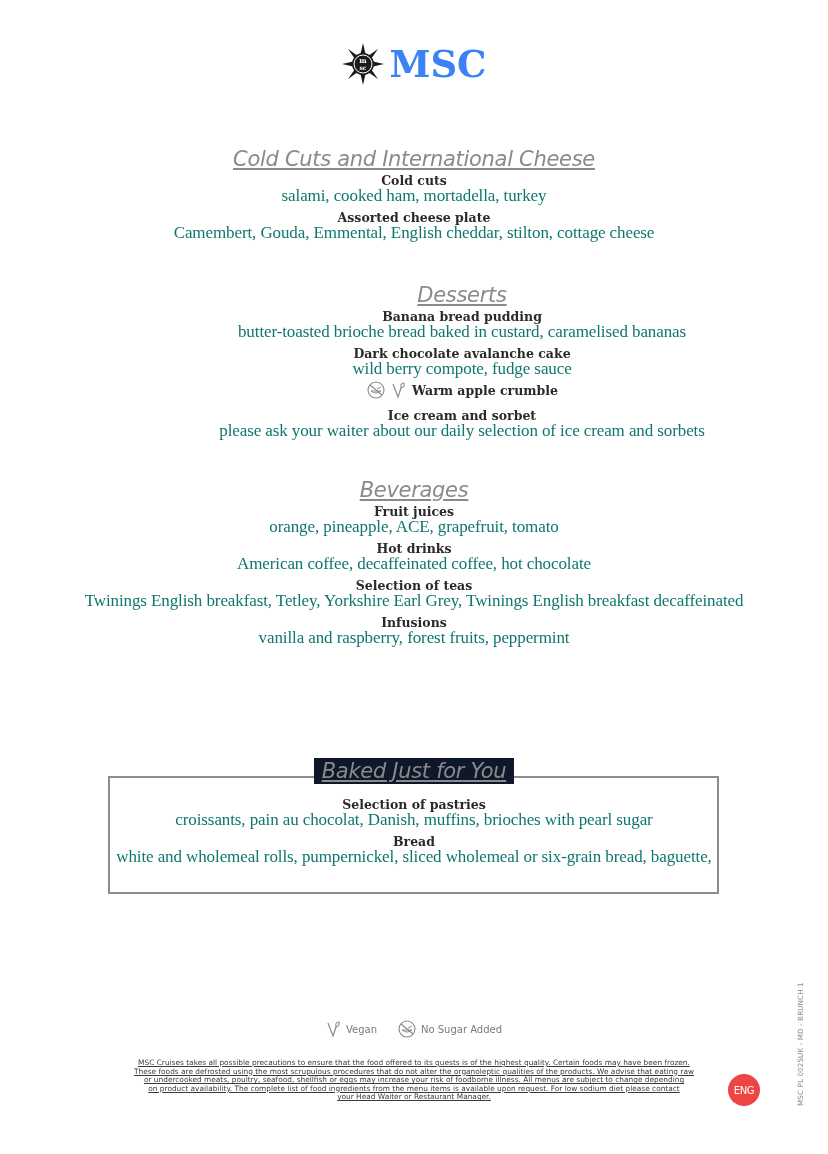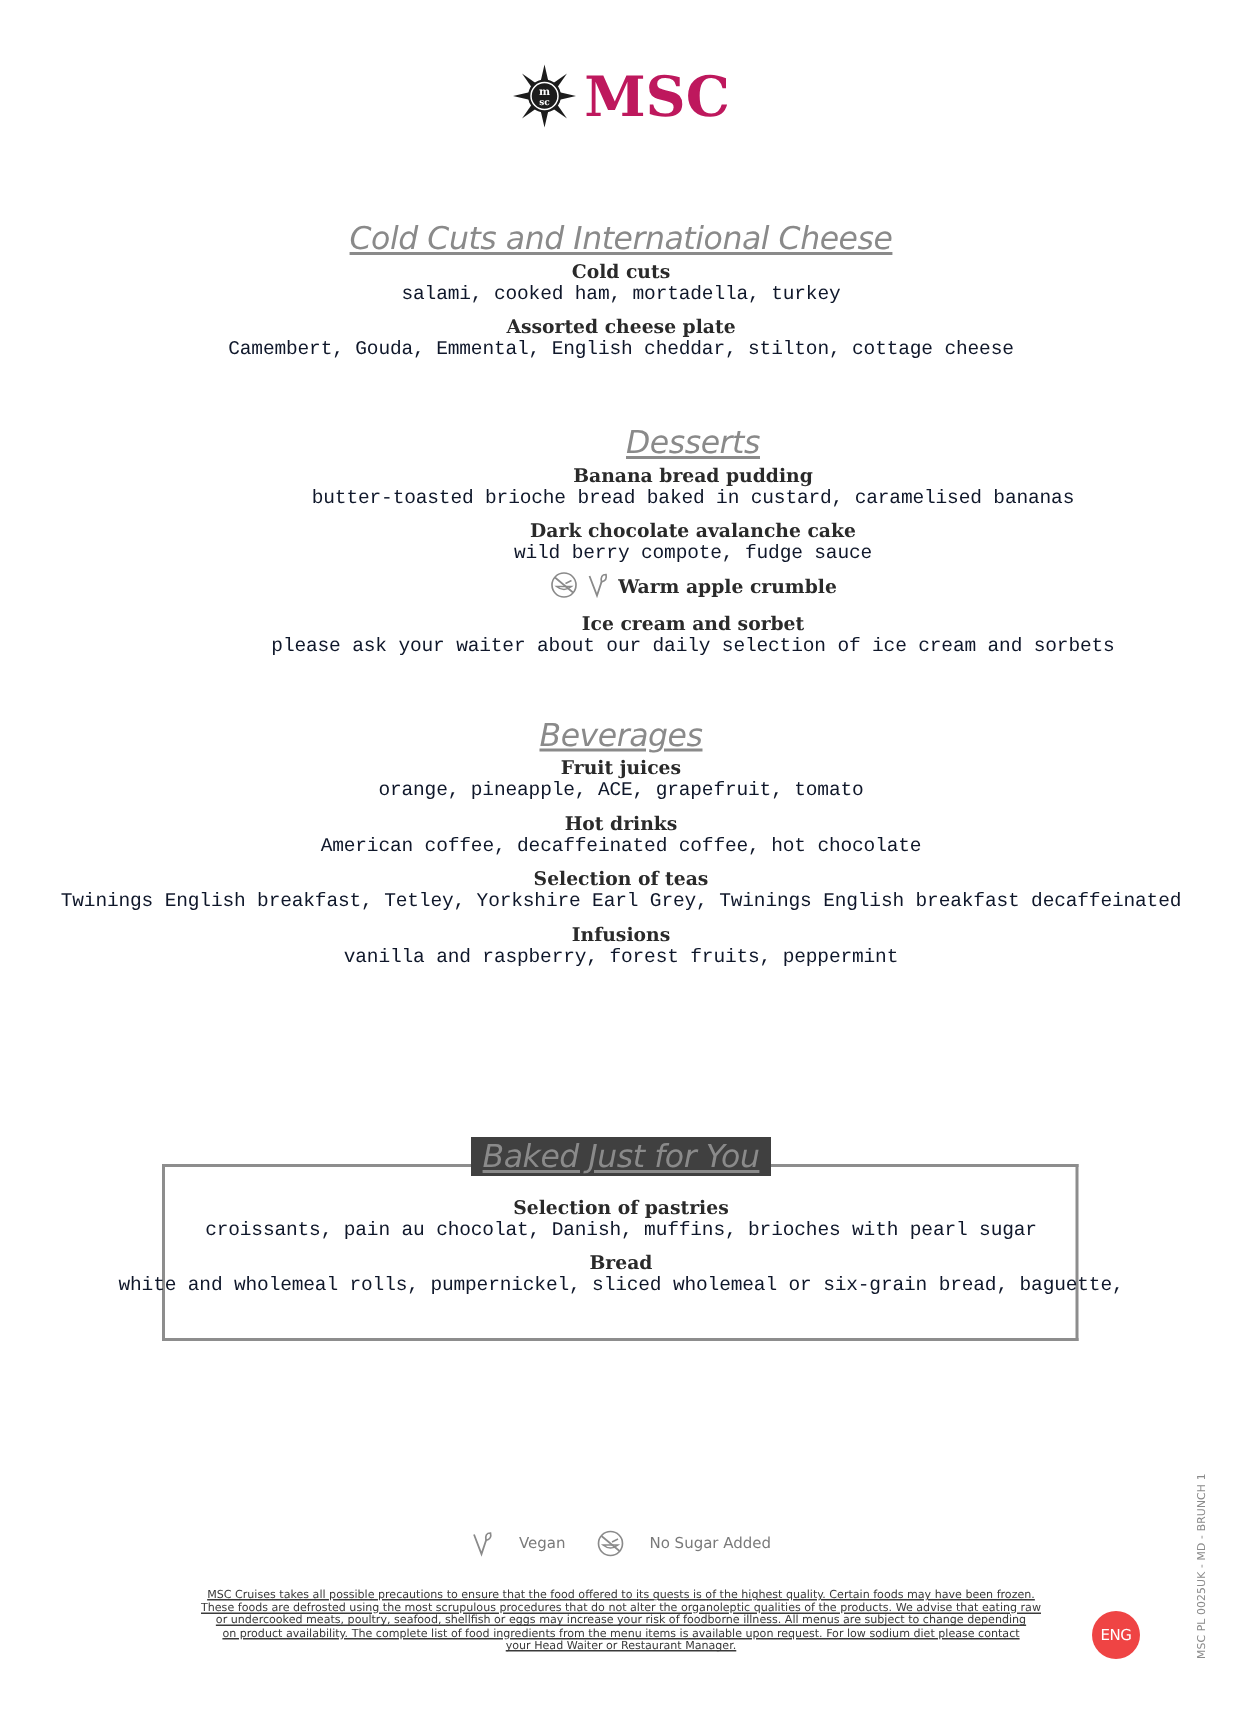--- a/index.html
+++ b/index.html
@@ -1,43 +1,43 @@
 <!DOCTYPE html>
 <html><head>
 <meta charset="utf-8">
 <style>
   * { box-sizing: border-box; margin: 0; padding: 0; }
   html, body { width: 828px; height: 1154px; background: #ffffff; overflow: hidden; }
   body { position: relative; font-family: "DejaVu Sans", sans-serif; color: #2a2a2a; }
 
   .logo { position: absolute; top: 42px; left: 0; width: 828px; display: flex; justify-content: center; align-items: center; gap: 4px; }
   .logo-mark { width: 44px; height: 44px; }
-  .logo-text { font-family: "DejaVu Serif", serif; font-weight: bold; font-size: 37px; color: #be185d; letter-spacing: 0px; line-height: 1; }
+  .logo-text { font-family: "DejaVu Serif", serif; font-weight: bold; font-size: 37px; color: #3b82f6; letter-spacing: 0px; line-height: 1; }
 
   .section { position: absolute; left: 0; width: 828px; text-align: center; }
   .section-title { font-family: "DejaVu Sans", sans-serif; font-style: italic; font-size: 21px; color: #8a8a8a; font-weight: normal; line-height: 26px; letter-spacing: -0.3px; text-decoration: underline; }
   .item { margin-top: 7px; }
   .item.first { margin-top: 1px; }
   .item-name { font-family: "DejaVu Serif", serif; font-weight: bold; font-size: 12.5px; color: #2a2a2a; line-height: 15px; }
-  .item-desc { font-family: Liberation Mono, monospace; font-size: 13px; color: #0f172a; line-height: 15px; letter-spacing: -0.1px; }
+  .item-desc { font-family: Liberation Serif, serif; font-size: 17px; color: #0f766e; line-height: 15px; letter-spacing: -0.1px; }
   .item-name-row { display: inline-flex; align-items: center; gap: 5px; }
   .diet-icon { display: inline-block; width: 20px; height: 18px; vertical-align: middle; }
 
   #sec-cold { top: 146px; }
   #sec-desserts { top: 282px; margin-left: 48px; }
   #sec-bev { top: 477px; }
 
   .baked-box { position: absolute; left: 108px; top: 776px; width: 611px; height: 118px; border: 2px solid #8d8d8d; border-top: none; }
   .baked-topline { position: absolute; top: 776px; height: 2px; background: #8d8d8d; }
   .baked-title { position: absolute; top: 758px; left: 0; width: 828px; text-align: center; }
-  .baked-title span { display: inline-block; padding: 0 8px; background: #404040; }
+  .baked-title span { display: inline-block; padding: 0 8px; background: #0f172a; }
   #sec-baked { top: 796px; }
 
   .legend { position: absolute; top: 1020px; left: 0; width: 828px; display: flex; justify-content: center; align-items: center; gap: 20px; font-size: 10px; color: #7a7a7a; }
-  .legend-item { display: flex; align-items: center; gap: 16px; }
+  .legend-item { display: flex; align-items: center; gap: 4px; }
 
   .disclaimer { position: absolute; top: 1059px; left: 110px; width: 608px; text-align: center; font-size: 7.4px; line-height: 8.6px; color: #3a3a3a; text-decoration: underline; }
 
   .eng-badge { position: absolute; left: 728px; top: 1074px; width: 32px; height: 32px; border-radius: 50%; background: #ef4444; color: #fff; font-size: 10px; display: flex; align-items: center; justify-content: center; letter-spacing: -0.3px; }
 
   .side-code { position: absolute; left: 796px; top: 1106px; transform-origin: 0 0; transform: rotate(-90deg); font-size: 7.2px; color: #8a8a8a; white-space: nowrap; letter-spacing: 0.1px; }
 </style>
 </head>
 <body>
 

